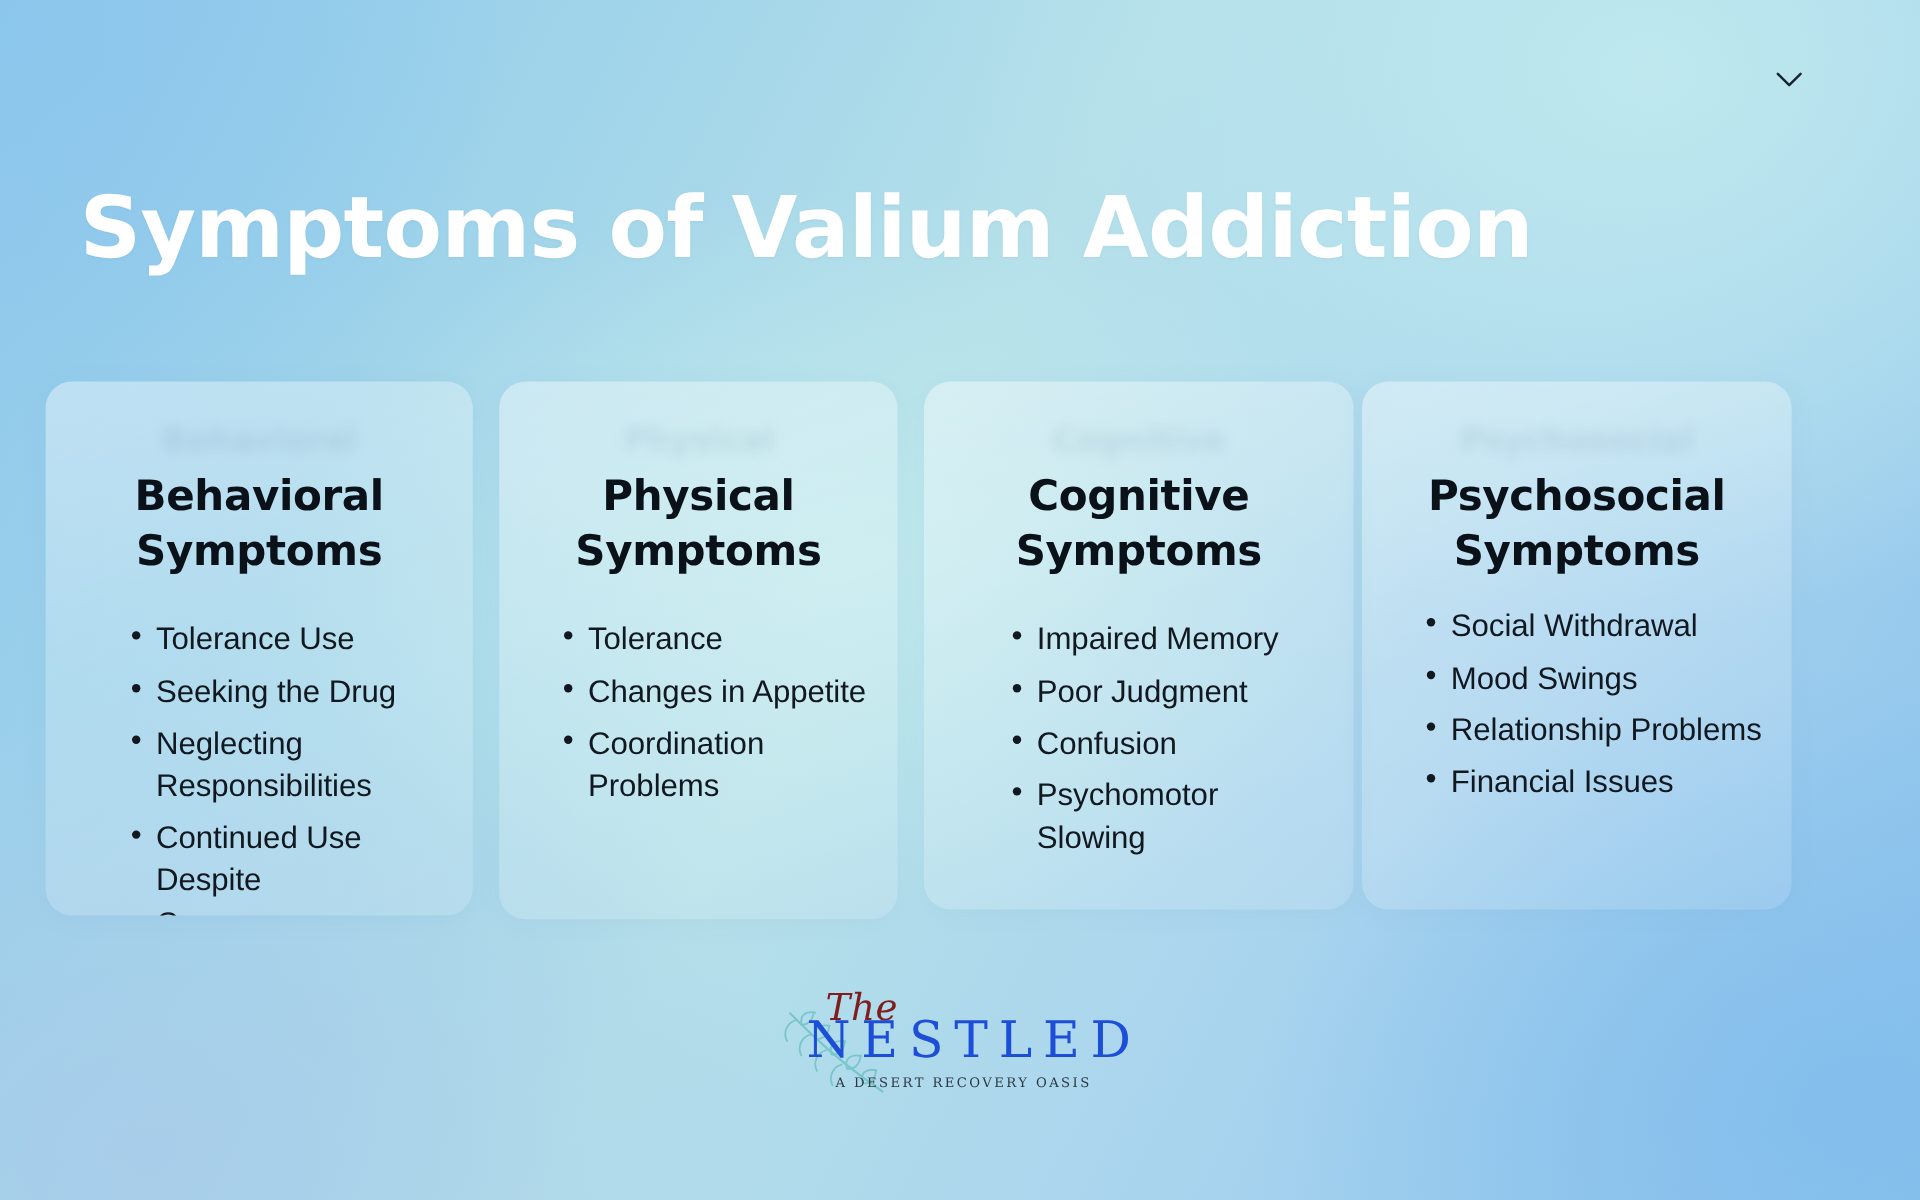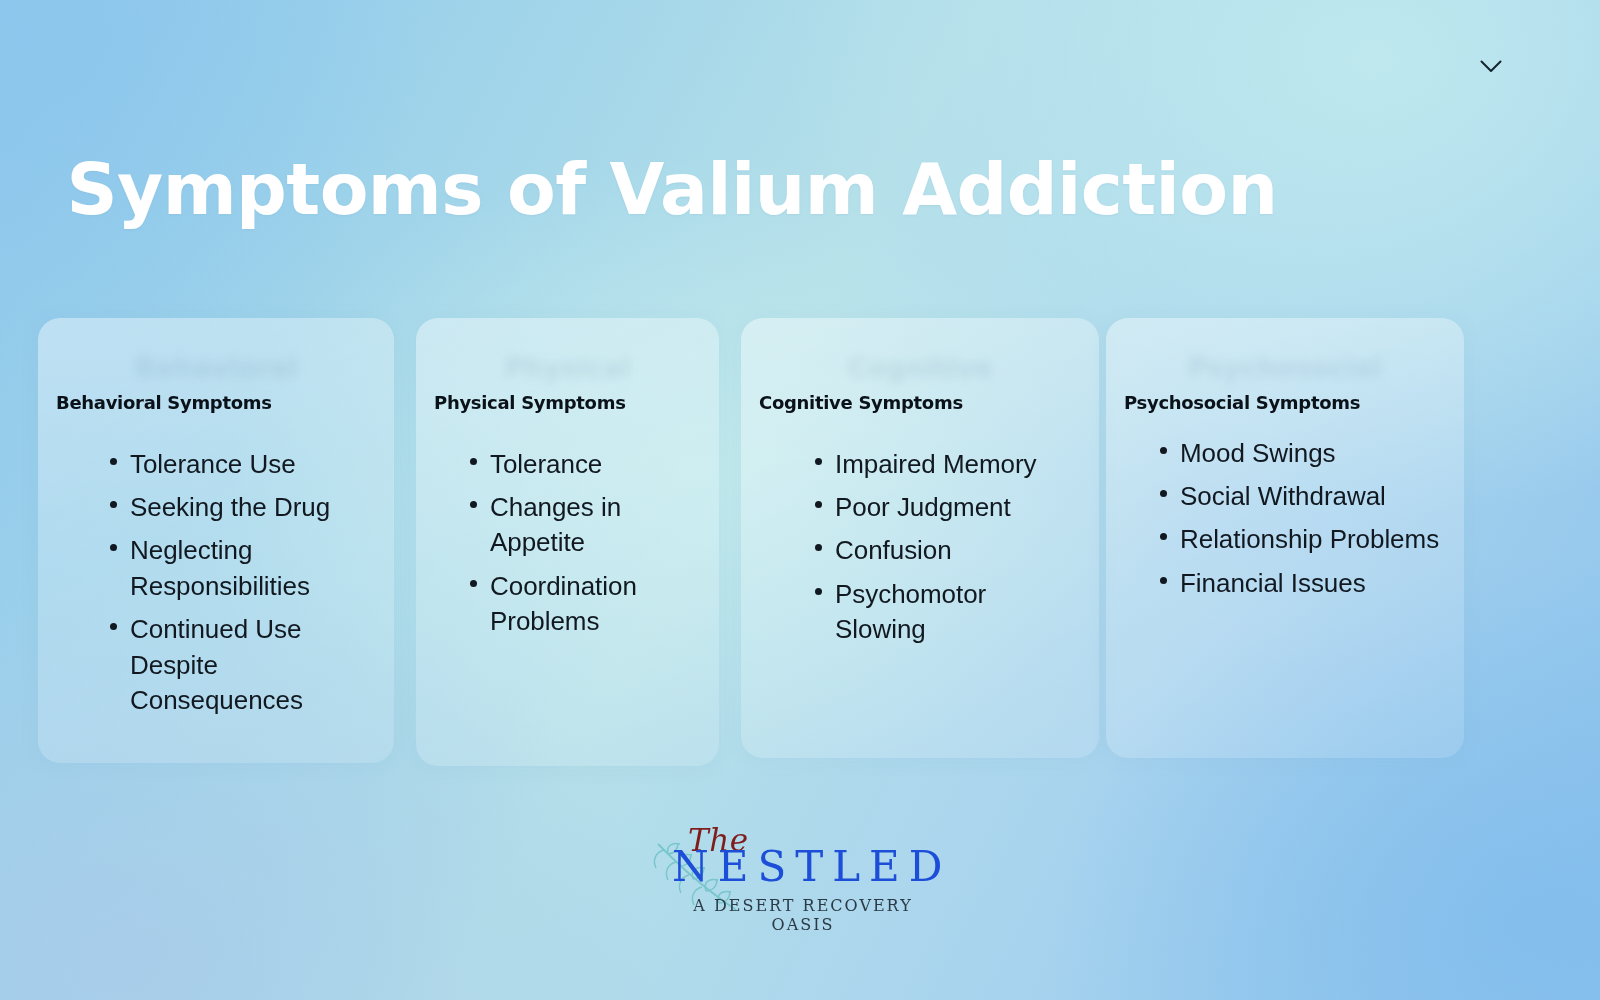--- a/index.html
+++ b/index.html
@@ -59,38 +59,38 @@
   }
   .card {
     position:relative;
     border-radius:22px;
     background:linear-gradient(160deg, rgba(255,255,255,.40) 0%, rgba(255,255,255,.22) 45%, rgba(255,255,255,.12) 100%);
     box-shadow:0 2px 18px rgba(120,170,205,.12);
     padding:0 18px;
     overflow:hidden;
   }
   .card.c1 { width:356px; height:445px; margin-right:22px; }
-  .card.c2 { width:303px; height:448px; margin-right:22px; }
+  .card.c2 { width:332px; height:448px; margin-right:22px; }
   .card.c3 { width:358px; height:440px; margin-right:7px; }
   .card.c4 { width:358px; height:440px; }
 
   .ghost {
     position:absolute; left:0; right:0; top:34px;
     text-align:center;
     font-size:27px; font-weight:800; color:rgba(96,128,160,.16);
     filter:blur(5px);
     font-family:"DejaVu Sans","Liberation Sans",sans-serif;
     pointer-events:none;
     white-space:nowrap;
   }
 
   .card-title {
     position:relative; z-index:2;
-    text-align:left;
-    font-size:18px; font-weight:800; color:#0b1118;
+    text-align:center;
+    font-size:35px; font-weight:800; color:#0b1118;
     letter-spacing:-0.3px; line-height:1.32;
     font-family:"DejaVu Sans","Liberation Sans",sans-serif;
   }
   .c1 .card-title { padding-top:73px; }
   .c2 .card-title { padding-top:73px; }
   .c3 .card-title { padding-top:73px; }
   .c4 .card-title { padding-top:73px; }
 
   .card-list {
     position:relative; z-index:2;
@@ -135,21 +135,21 @@
     position:absolute; left:22px; top:28px; width:260px;
     text-align:center;
     font-family:"DejaVu Serif","Liberation Serif",serif;
     font-size:42px; color:#1d4ed8; letter-spacing:9px;
     line-height:1;
   }
   .logo .tagline {
     position:absolute; left:22px; top:78px; width:262px;
     text-align:center;
     font-family:"DejaVu Serif","Liberation Serif",serif;
-    font-size:16px; color:#2b3a45; letter-spacing:2.0px;
+    font-size:11px; color:#2b3a45; letter-spacing:2.0px;
   }
 </style>
 </head>
 <body>
 
 <div id="bg">
   <div class="layer base"></div>
   <div class="layer glow-tr"></div>
   <div class="layer glow-mid"></div>
   <div class="layer glow-bl"></div>
@@ -198,22 +198,22 @@
       <li>Poor Judgment</li>
       <li>Confusion</li>
       <li>Psychomotor Slowing</li>
     </ul>
   </div>
 
   <div class="card c4">
     <div class="ghost">Psychosocial</div>
     <div class="card-title">Psychosocial Symptoms</div>
     <ul class="card-list">
+      <li>Social Withdrawal</li>
       <li>Mood Swings</li>
-      <li>Social Withdrawal</li>
       <li>Relationship Problems</li>
       <li>Financial Issues</li>
     </ul>
   </div>
 
 </div>
 
 <div class="logo-wrap">
   <div class="logo">
 

